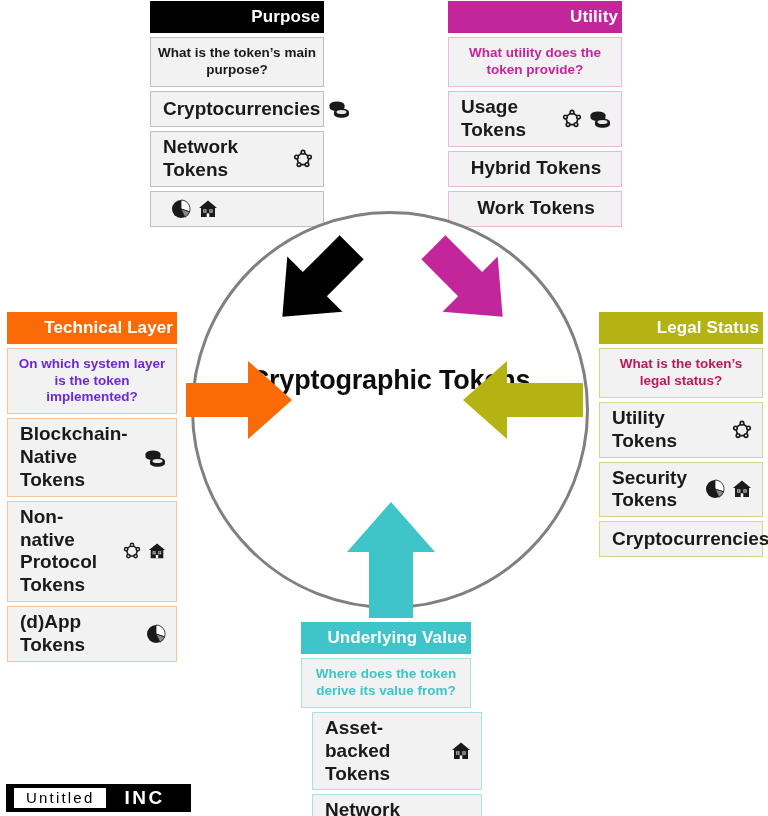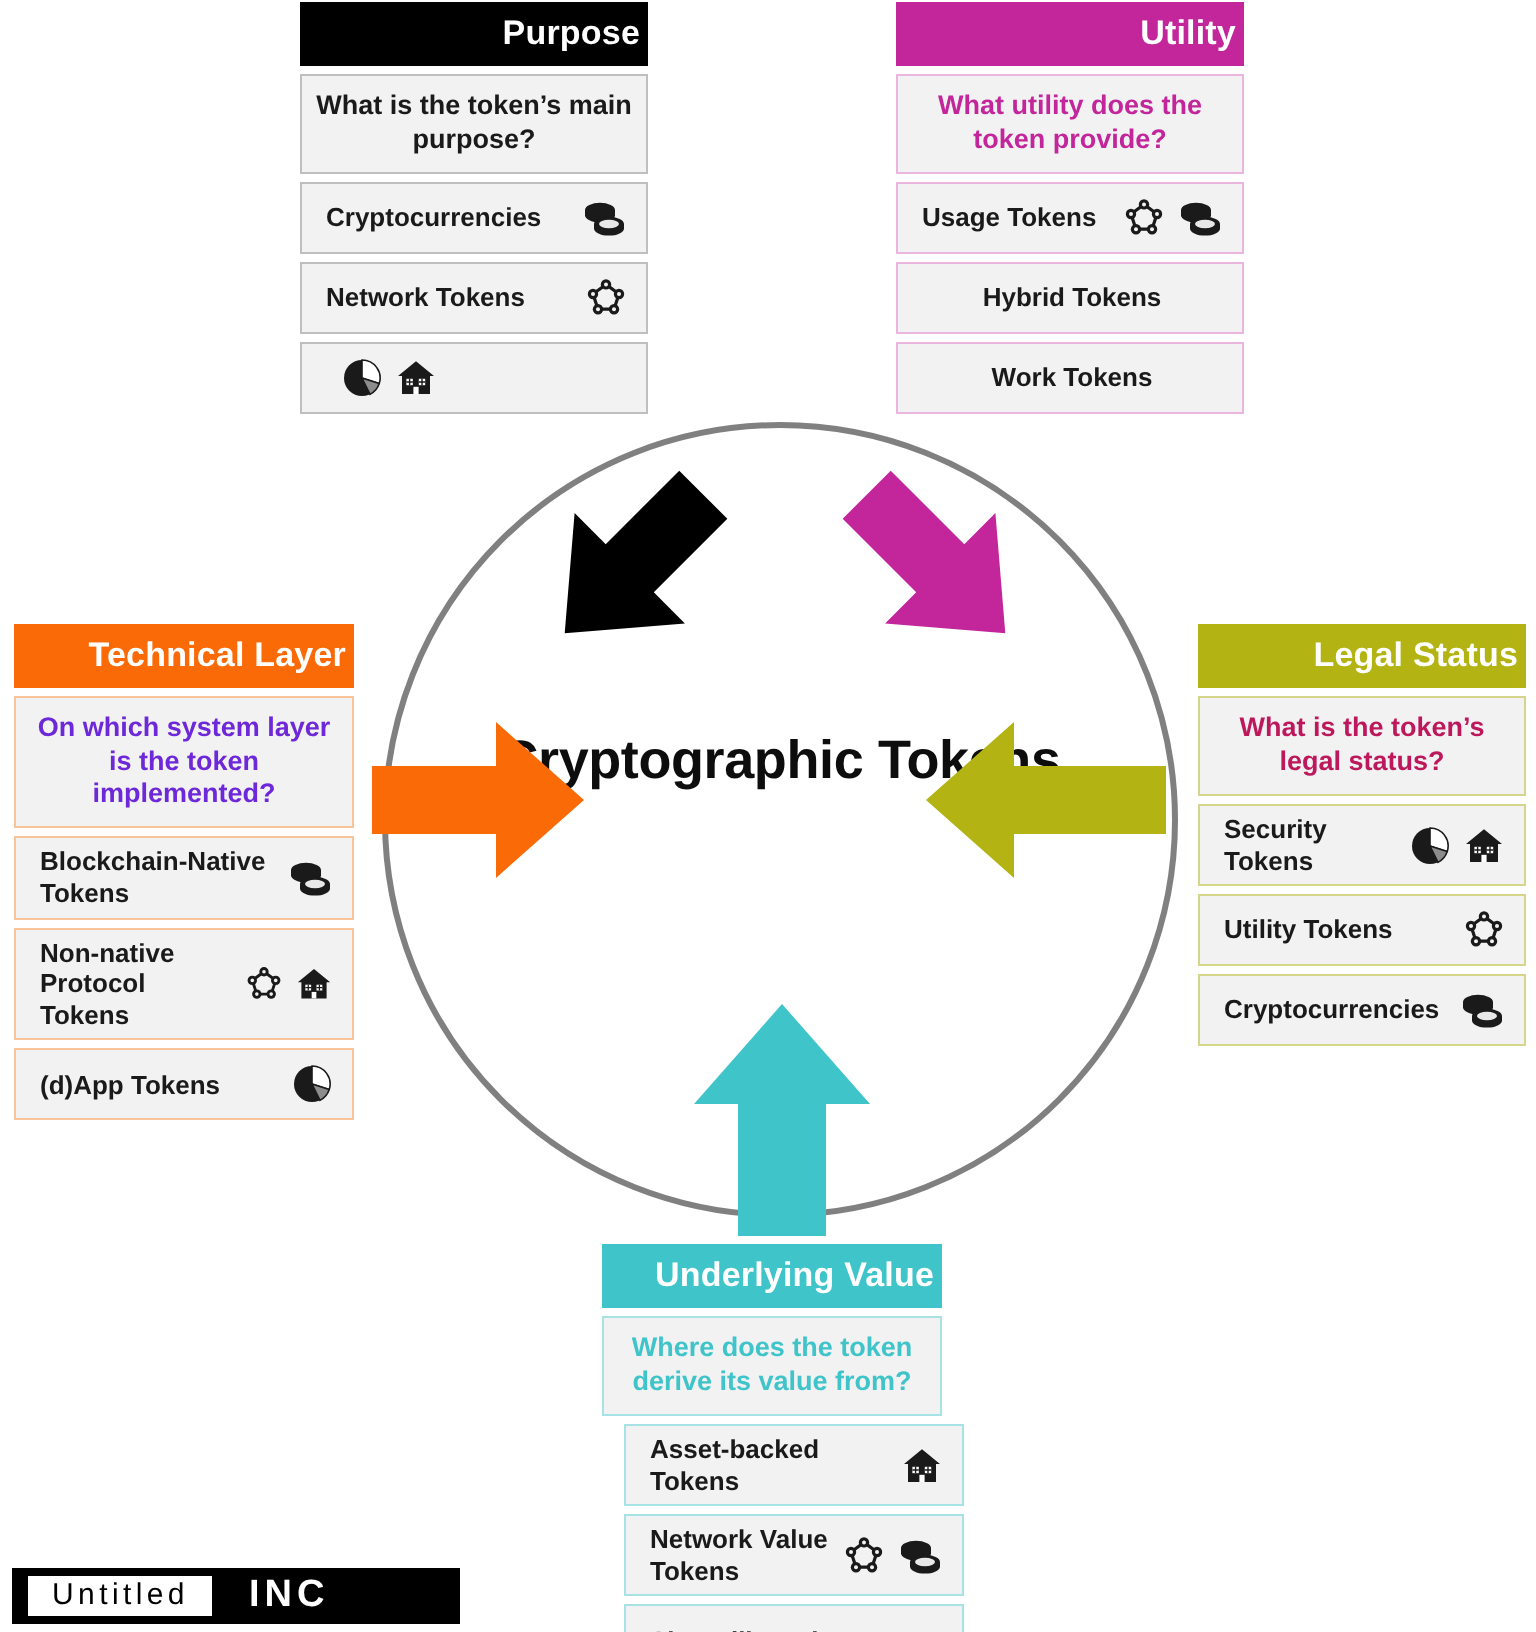--- a/index.html
+++ b/index.html
@@ -51,21 +51,21 @@
     background: #f2f2f2;
     border: 1px solid #cccccc;
     margin-top: 4px;
     min-height: 36px;
     display: flex;
     align-items: center;
     padding: 4px 10px 4px 12px;
     position: relative;
   }
   .row-label {
-    font-size: 13px;
+    font-size: 19px;
     font-weight: bold;
     color: #1a1a1a;
     line-height: 1.2;
     flex: 1 1 auto;
   }
   .row-icons {
     flex: 0 0 auto;
     display: flex;
     align-items: center;
     gap: 7px;
@@ -140,21 +140,21 @@
   #arrow-value     { left: 345px; top: 500px; }
 
   
   .icon { display: inline-block; line-height: 0; }
 
   
   #logo {
     position: absolute;
     left: 6px;
     top: 784px;
-    width: 224px;
+    width: 185px;
     height: 28px;
     background: #000000;
     display: flex;
     align-items: center;
     padding: 0 8px;
     box-sizing: border-box;
   }
   #logo-untitled {
     background: #ffffff;
     color: #000000;
@@ -366,46 +366,20 @@
       </span>
     </span>
   </div>
 </div>
 
 <div class="panel p-legal" id="panel-legal">
   <div class="panel-header">Legal Status</div>
   <div class="panel-question">What is the token’s legal status?</div>
 
   <div class="row">
-    <span class="row-label">Security Tokens</span>
-    <span class="row-icons">
-      <span class="icon">
-        <svg width="20" height="20" viewBox="0 0 20 20">
-            <circle cx="10" cy="10" r="9" fill="#1a1a1a"></circle>
-            <path d="M10 10 L10 1 A9 9 0 0 1 18.6 12.8 Z" fill="#ffffff" stroke="#1a1a1a" stroke-width="0.8"></path>
-            <path d="M10 10 L18.6 12.8 A9 9 0 0 1 14 18.2 Z" fill="#8c8c8c" stroke="#1a1a1a" stroke-width="0.8"></path>
-          </svg>
-      </span>
-      <span class="icon">
-        <svg width="20" height="20" viewBox="0 0 20 20">
-            <path d="M10 1.6 L19 9 L17 9 L17 18 L3 18 L3 9 L1 9 Z" fill="#1a1a1a"></path>
-            <g fill="#ffffff">
-              <rect x="5.2" y="10.4" width="3.2" height="3.2"></rect>
-              <rect x="11.4" y="10.4" width="3.2" height="3.2"></rect>
-              <rect x="8.7" y="14.4" width="2.6" height="3.6"></rect>
-            </g>
-            <g stroke="#1a1a1a" stroke-width="0.7">
-              <path d="M6.8 10.4v3.2M5.2 12h3.2M13 10.4v3.2M11.4 12h3.2"></path>
-            </g>
-          </svg>
-      </span>
-    </span>
-  </div>
-
-  <div class="row">
     <span class="row-label">Utility Tokens</span>
     <span class="row-icons">
       <span class="icon">
         <svg width="20" height="20" viewBox="0 0 20 20">
             <g stroke="#1a1a1a" stroke-width="1.6" fill="none">
               <path d="M10 3.2 L16.5 8 L14 15.6 L6 15.6 L3.5 8 Z"></path>
             </g>
             <g fill="#1a1a1a">
               <circle cx="10" cy="3.2" r="2.6"></circle>
               <circle cx="16.5" cy="8" r="2.6"></circle>
@@ -419,20 +393,46 @@
               <circle cx="14" cy="15.6" r="1"></circle>
               <circle cx="6" cy="15.6" r="1"></circle>
               <circle cx="3.5" cy="8" r="1"></circle>
             </g>
           </svg>
       </span>
     </span>
   </div>
 
   <div class="row">
+    <span class="row-label">Security Tokens</span>
+    <span class="row-icons">
+      <span class="icon">
+        <svg width="20" height="20" viewBox="0 0 20 20">
+            <circle cx="10" cy="10" r="9" fill="#1a1a1a"></circle>
+            <path d="M10 10 L10 1 A9 9 0 0 1 18.6 12.8 Z" fill="#ffffff" stroke="#1a1a1a" stroke-width="0.8"></path>
+            <path d="M10 10 L18.6 12.8 A9 9 0 0 1 14 18.2 Z" fill="#8c8c8c" stroke="#1a1a1a" stroke-width="0.8"></path>
+          </svg>
+      </span>
+      <span class="icon">
+        <svg width="20" height="20" viewBox="0 0 20 20">
+            <path d="M10 1.6 L19 9 L17 9 L17 18 L3 18 L3 9 L1 9 Z" fill="#1a1a1a"></path>
+            <g fill="#ffffff">
+              <rect x="5.2" y="10.4" width="3.2" height="3.2"></rect>
+              <rect x="11.4" y="10.4" width="3.2" height="3.2"></rect>
+              <rect x="8.7" y="14.4" width="2.6" height="3.6"></rect>
+            </g>
+            <g stroke="#1a1a1a" stroke-width="0.7">
+              <path d="M6.8 10.4v3.2M5.2 12h3.2M13 10.4v3.2M11.4 12h3.2"></path>
+            </g>
+          </svg>
+      </span>
+    </span>
+  </div>
+
+  <div class="row">
     <span class="row-label">Cryptocurrencies</span>
     <span class="row-icons">
       <span class="icon">
         <svg width="22" height="18" viewBox="0 0 22 18">
             <ellipse cx="9" cy="5" rx="7.5" ry="3.6" fill="#1a1a1a"></ellipse>
             <path d="M1.5 5v2.6c0 2 3.4 3.6 7.5 3.6s7.5-1.6 7.5-3.6V5" fill="#1a1a1a"></path>
             <ellipse cx="13.5" cy="12" rx="7.5" ry="3.6" fill="#1a1a1a"></ellipse>
             <path d="M6 12v2.2c0 2 3.4 3.6 7.5 3.6s7.5-1.6 7.5-3.6V12" fill="#1a1a1a"></path>
             <ellipse cx="13.5" cy="12" rx="5" ry="2.1" fill="#e8e8e8"></ellipse>
           </svg>

